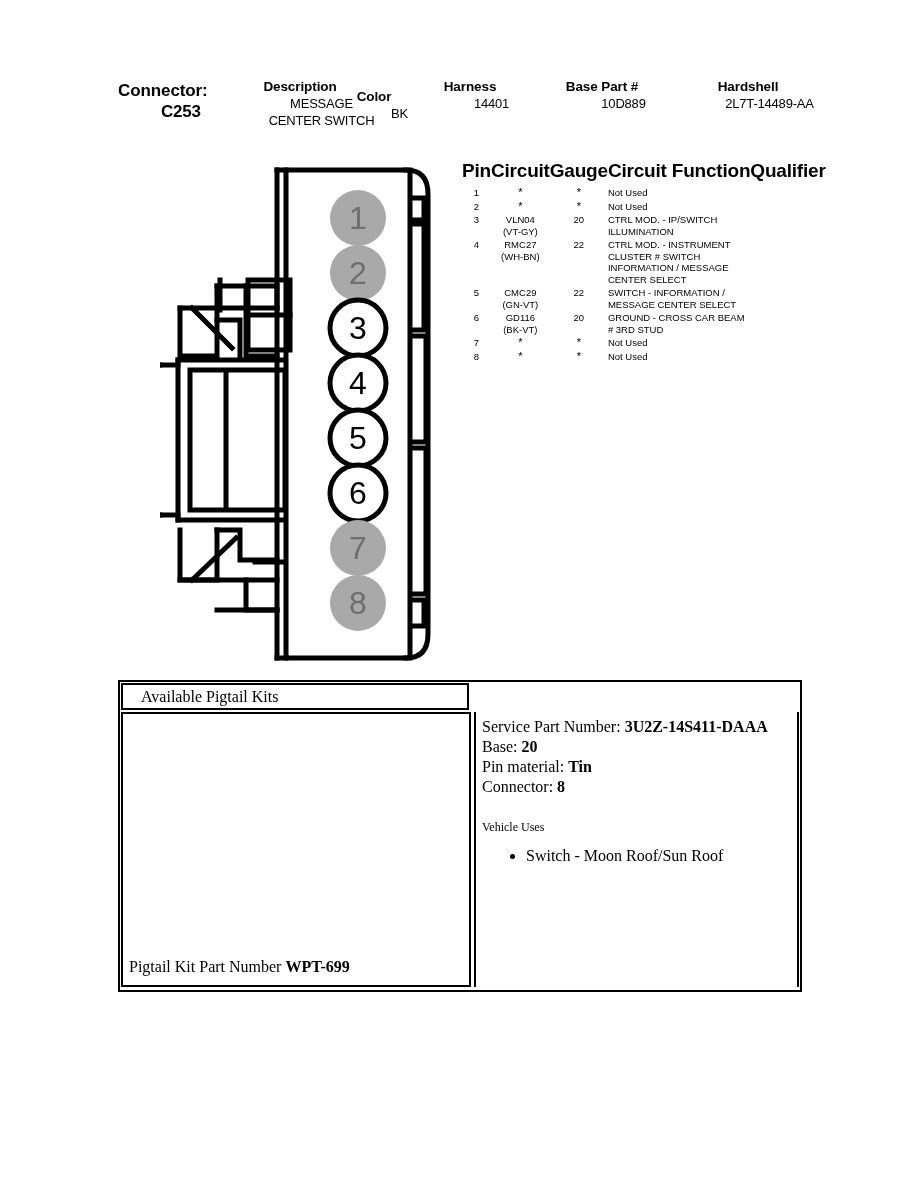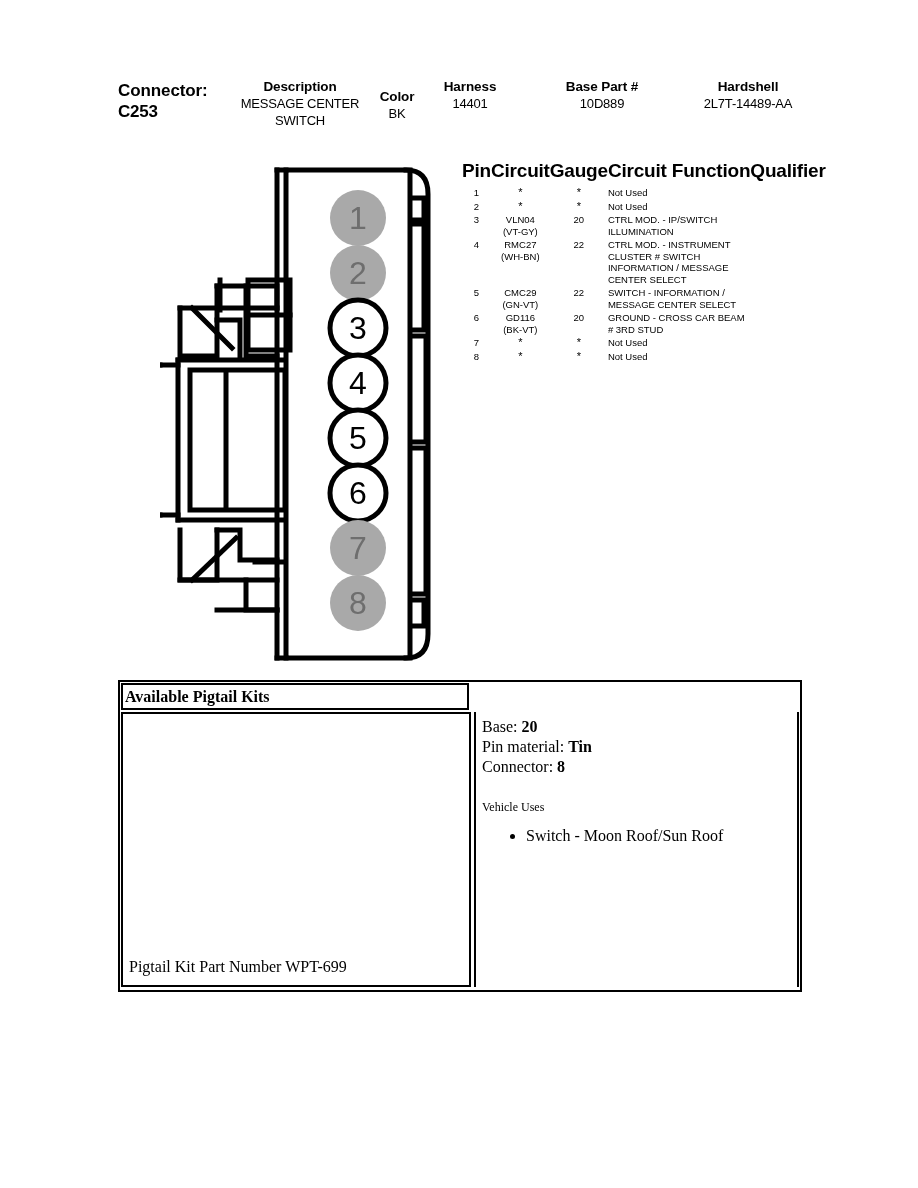--- a/index.html
+++ b/index.html
@@ -32,31 +32,32 @@
   .hdr-label {
     font-weight: bold;
     font-size: 13.5px;
     line-height: 17px;
     letter-spacing: -0.1px;
   }
   .hdr-value {
     font-size: 13px;
     line-height: 17px;
     letter-spacing: -0.2px;
+    margin-left: 43px;
   }
   #connector-col {
     left: 118px;
     top: 2px;
     width: 130px;
     text-align: left;
   }
   #connector-col .hdr-label { font-size: 17px; line-height: 21px; }
   #connector-col .hdr-value { font-size: 17px; font-weight: bold; line-height: 21px; }
   #description-col { left: 225px; top: 0px; width: 150px; }
-  #color-col       { left: 371px; top: 10px; width: 52px; }
+  #color-col       { left: 348px; top: 10px; width: 52px; }
   #harness-col     { left: 418px; top: 0px;  width: 104px; }
   #basepart-col    { left: 540px; top: 0px;  width: 124px; }
   #hardshell-col   { left: 678px; top: 0px;  width: 140px; }
 
   
   #pin-table {
     position: absolute;
     left: 462px;
     top: 160px;
     width: 350px;
@@ -124,23 +125,23 @@
     position: absolute;
     left: 3px;
     top: 3px;
     width: 348px;
     height: 27px;
     border: 2px solid #000;
     box-sizing: border-box;
   }
   #pigtail-title {
     font-size: 16px;
-    font-weight: bold;
+    font-weight: normal;
     line-height: 23px;
-    padding-left: 2px;
+    padding-left: 18px;
     font-family: "Liberation Serif", serif;
   }
   #pigtail-left-pane {
     position: absolute;
     left: 3px;
     top: 32px;
     width: 348px;
     height: 275px;
     border: 2px solid #000;
     border-right: 0;
@@ -152,21 +153,21 @@
     width: 100%;
     height: 100%;
   }
   #pigtail-kit-number {
     position: absolute;
     left: 6px;
     bottom: 9px;
     font-size: 16px;
     white-space: nowrap;
   }
-  #pigtail-kit-number b { font-weight: normal; }
+  #pigtail-kit-number b { font-weight: bold; }
   #pigtail-divider-a {
     position: absolute;
     left: 351px;
     top: 32px;
     width: 2px;
     height: 275px;
     background: #000;
   }
   #pigtail-divider-b {
     position: absolute;
@@ -429,20 +430,23 @@
       </div>
     </div>
   </div>
 
   <div id="pigtail-divider-a"></div>
   <div id="pigtail-divider-b"></div>
 
   <div id="pigtail-right-pane">
     <div id="pigtail-right-inner">
       <div class="spec-line">
+        <span>Service Part Number: </span><b>3U2Z-14S411-DAAA</b>
+      </div>
+      <div class="spec-line">
         <span>Base: </span><b>20</b>
       </div>
       <div class="spec-line">
         <span>Pin material: </span><b>Tin</b>
       </div>
       <div class="spec-line">
         <span>Connector: </span><b>8</b>
       </div>
       <div class="spec-gap"></div>
       <div id="vehicle-uses-heading">Vehicle Uses</div>

